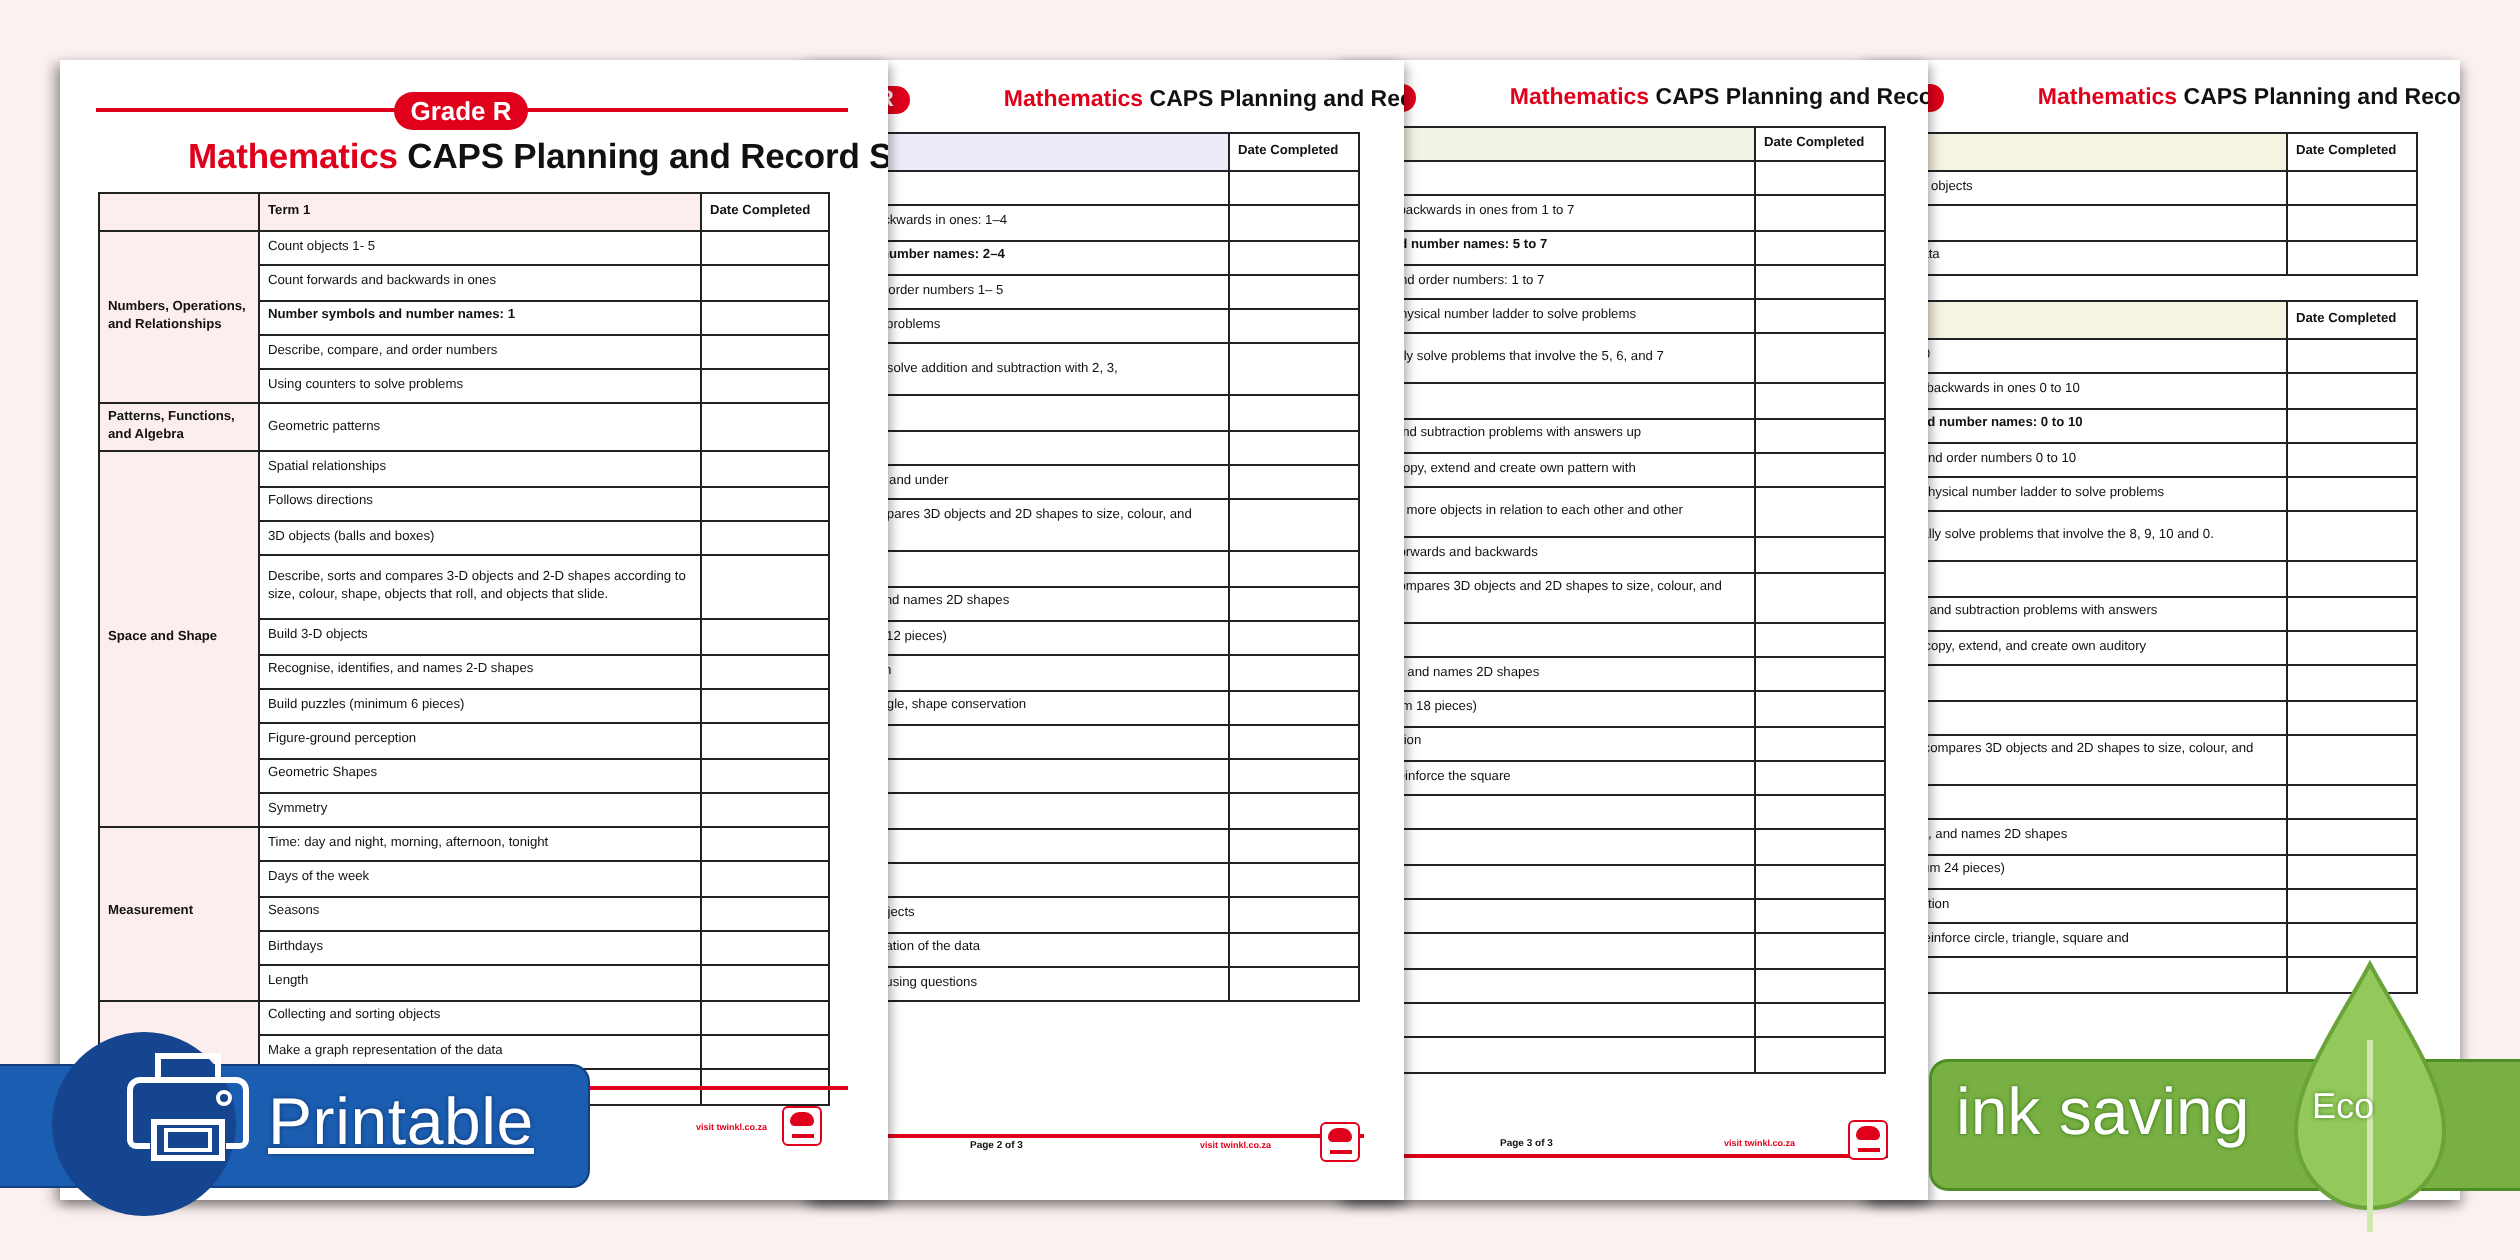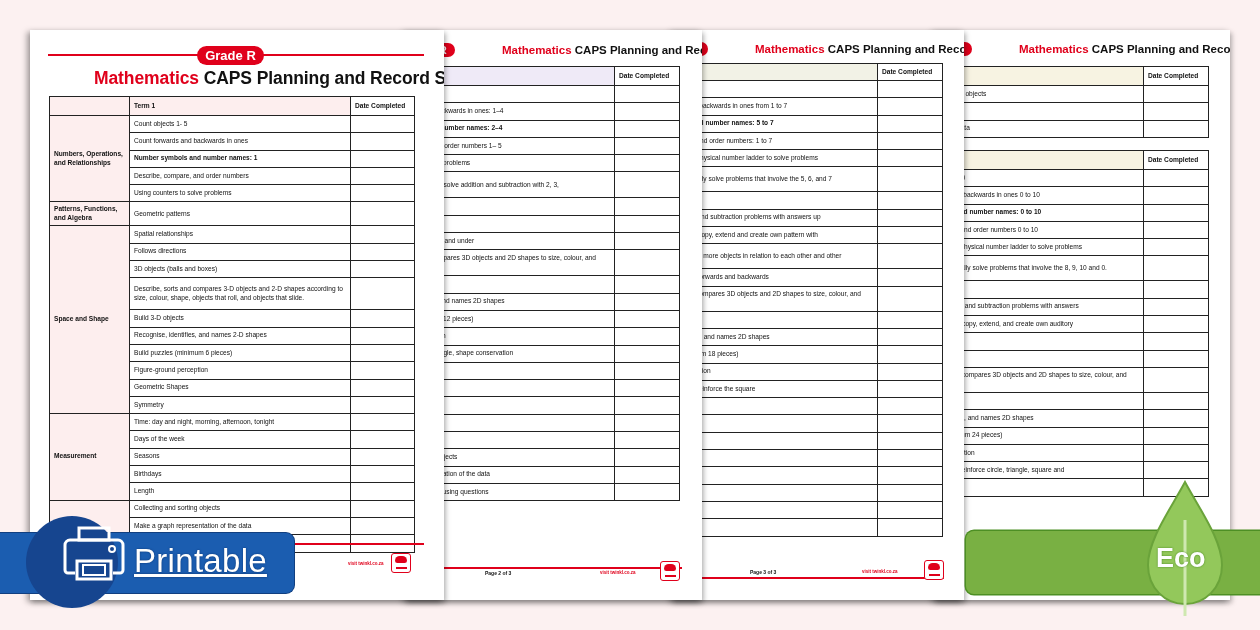--- a/index.html
+++ b/index.html
@@ -69,21 +69,21 @@
   .printable-badge { position: absolute; left: 0; top: 530px; width: 294px; height: 66px; z-index: 10; }
   .printable-bar { position: absolute; left: 0; top: 3px; width: 294px; height: 60px; background: #1b5db0; border-radius: 0 8px 8px 0; box-shadow: 0 0 0 1px #113f80; }
   .printable-circle { position: absolute; left: 26px; top: -14px; width: 92px; height: 92px; border-radius: 50%; background: #16458f; }
   .printable-label { position: absolute; left: 134px; top: 12px; color: #fff; font-size: 33px; letter-spacing: 0.3px; text-shadow: 0 0 2px #0d3470; text-decoration: underline; }
   .printer-icon { position: absolute; left: 37px; top: 7px; }
 
   .eco-badge { position: absolute; left: 966px; top: 480px; width: 294px; height: 140px; z-index: 10; }
   .eco-bar { position: absolute; left: 0; top: 51px; width: 294px; height: 63px; background: #79b043; border-radius: 8px 0 0 8px; box-shadow: 0 0 0 1.5px #4d8f24; }
   .eco-label { position: absolute; left: 12px; top: 57px; color: #fff; font-size: 33px; text-shadow: 0 0 2px #3f7f1b, 0 0 1px #3f7f1b; }
   .leaf-icon { position: absolute; left: 174px; top: 0; }
-  .eco-word { position: absolute; left: 190px; top: 63px; color: #fff; font-size: 27px; font-weight: bold; text-shadow: 0 0 2px #3f7f1b; }
+  .eco-word { position: absolute; left: 190px; top: 63px; color: #fff; font-size: 18px; font-weight: normal; text-shadow: 0 0 2px #3f7f1b; }
 </style>
 </head>
 <body>
 
 <div class="page page-4">
   <div class="sub-head" style="left:-14px;">
     <span class="sub-pill">e R</span><span class="title-red">Mathematics</span><span> CAPS Planning and Record Sheets</span>
   </div>
   <table class="p4-table-a">
     <colgroup>
@@ -576,18 +576,19 @@
       <rect x="14" y="38" width="34" height="18" fill="none" stroke="#fff" stroke-width="3"></rect>
       <rect x="20" y="42" width="22" height="10" fill="none" stroke="#fff" stroke-width="2"></rect>
       <circle cx="49" cy="26" r="3" fill="none" stroke="#fff" stroke-width="2"></circle>
     </svg>
   </div>
   <div class="printable-label">Printable</div>
 </div>
 
 <div class="eco-badge">
   <div class="eco-bar"></div>
+  <div class="eco-label">ink saving</div>
   <svg class="leaf-icon" width="90" height="140" viewBox="0 0 90 140">
     <path d="M45 2 C30 30 8 60 8 85 C8 108 25 124 45 124 C65 124 82 108 82 85 C82 60 60 30 45 2 Z" fill="#93c85b" stroke="#6aa33a" stroke-width="2"></path>
     <line x1="45" y1="40" x2="45" y2="136" stroke="#cfe8b0" stroke-width="3"></line>
   </svg>
   <div class="eco-word">Eco</div>
 </div>
 
 </body></html>

